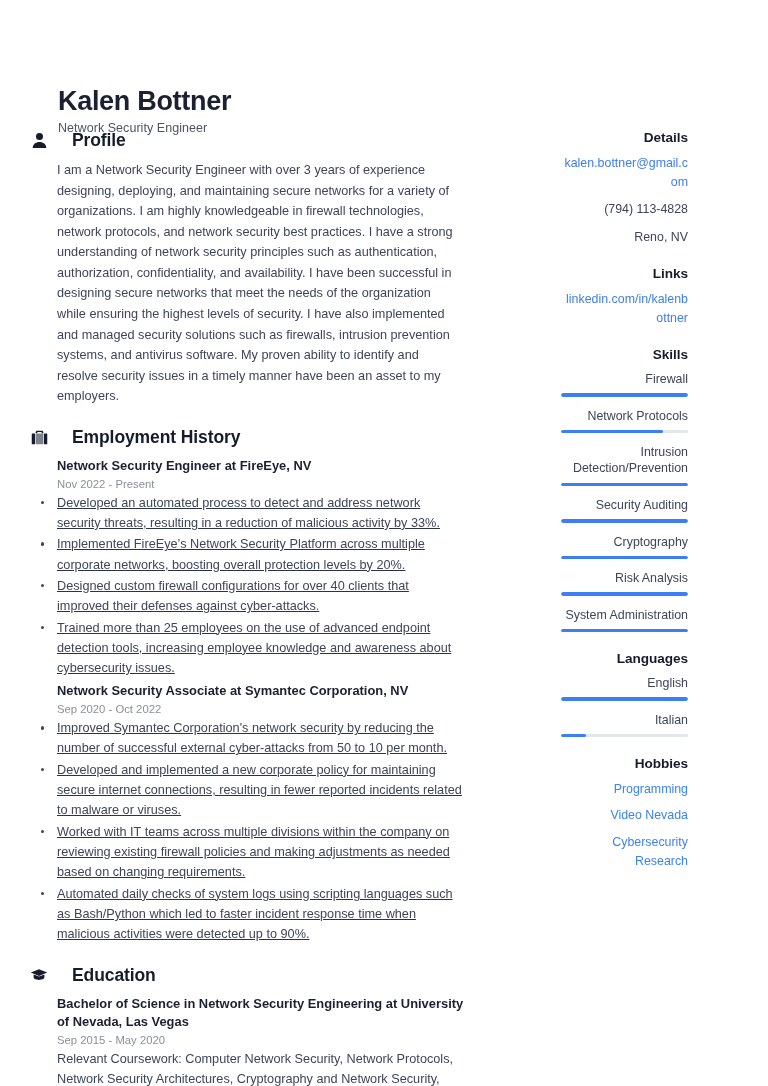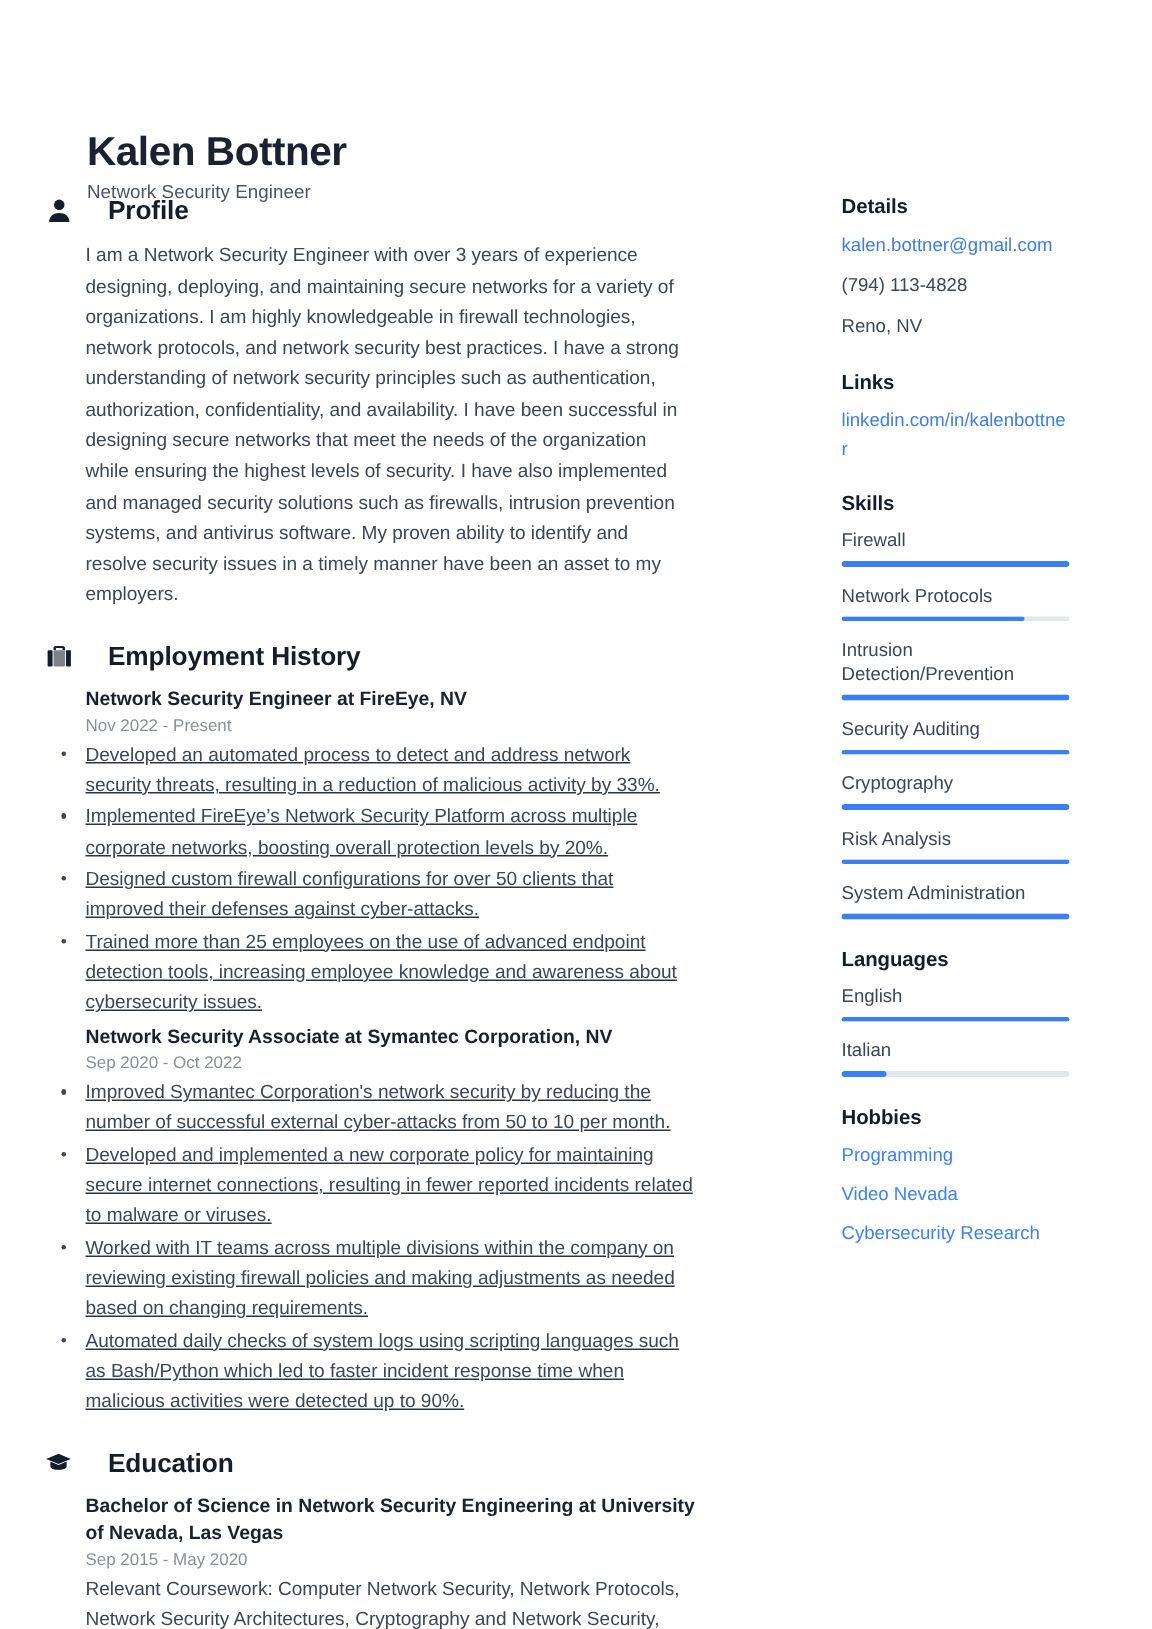--- a/index.html
+++ b/index.html
@@ -51,21 +51,22 @@
     align-items: flex-start;
   }
   .col-main {
     width: 468px;
     padding-left: 30px;
     padding-right: 0px;
   }
   .col-side {
     width: 300px;
     padding-left: 93px;
-    padding-right: 55px;
+    padding-right: 80px;
+    text-align: right;
   }
 
   
   .section { margin-bottom: 20px; }
   .section-head {
     display: flex;
     align-items: center;
     gap: 24px;
     margin-bottom: 9px;
   }
@@ -236,21 +237,21 @@
           <span class="section-title">Employment History</span>
         </div>
 
         <div class="entry">
           <div class="entry-title">Network Security Engineer at FireEye, NV</div>
           <div class="entry-date">Nov 2022 - Present</div>
         </div>
         <ul class="bullets">
           <li>Developed an automated process to detect and address network security threats, resulting in a reduction of malicious activity by 33%.</li>
           <li>Implemented FireEye’s Network Security Platform across multiple corporate networks, boosting overall protection levels by 20%.</li>
-          <li>Designed custom firewall configurations for over 50 clients that improved their defenses against cyber-attacks.</li>
+          <li>Designed custom firewall configurations for over 40 clients that improved their defenses against cyber-attacks.</li>
           <li>Trained more than 25 employees on the use of advanced endpoint detection tools, increasing employee knowledge and awareness about cybersecurity issues.</li>
         </ul>
 
         <div class="entry" style="margin-top:4px;">
           <div class="entry-title">Network Security Associate at Symantec Corporation, NV</div>
           <div class="entry-date">Sep 2020 - Oct 2022</div>
         </div>
         <ul class="bullets">
           <li>Improved Symantec Corporation's network security by reducing the number of successful external cyber-attacks from 50 to 10 per month.</li>
           <li>Developed and implemented a new corporate policy for maintaining secure internet connections, resulting in fewer reported incidents related to malware or viruses.</li>

